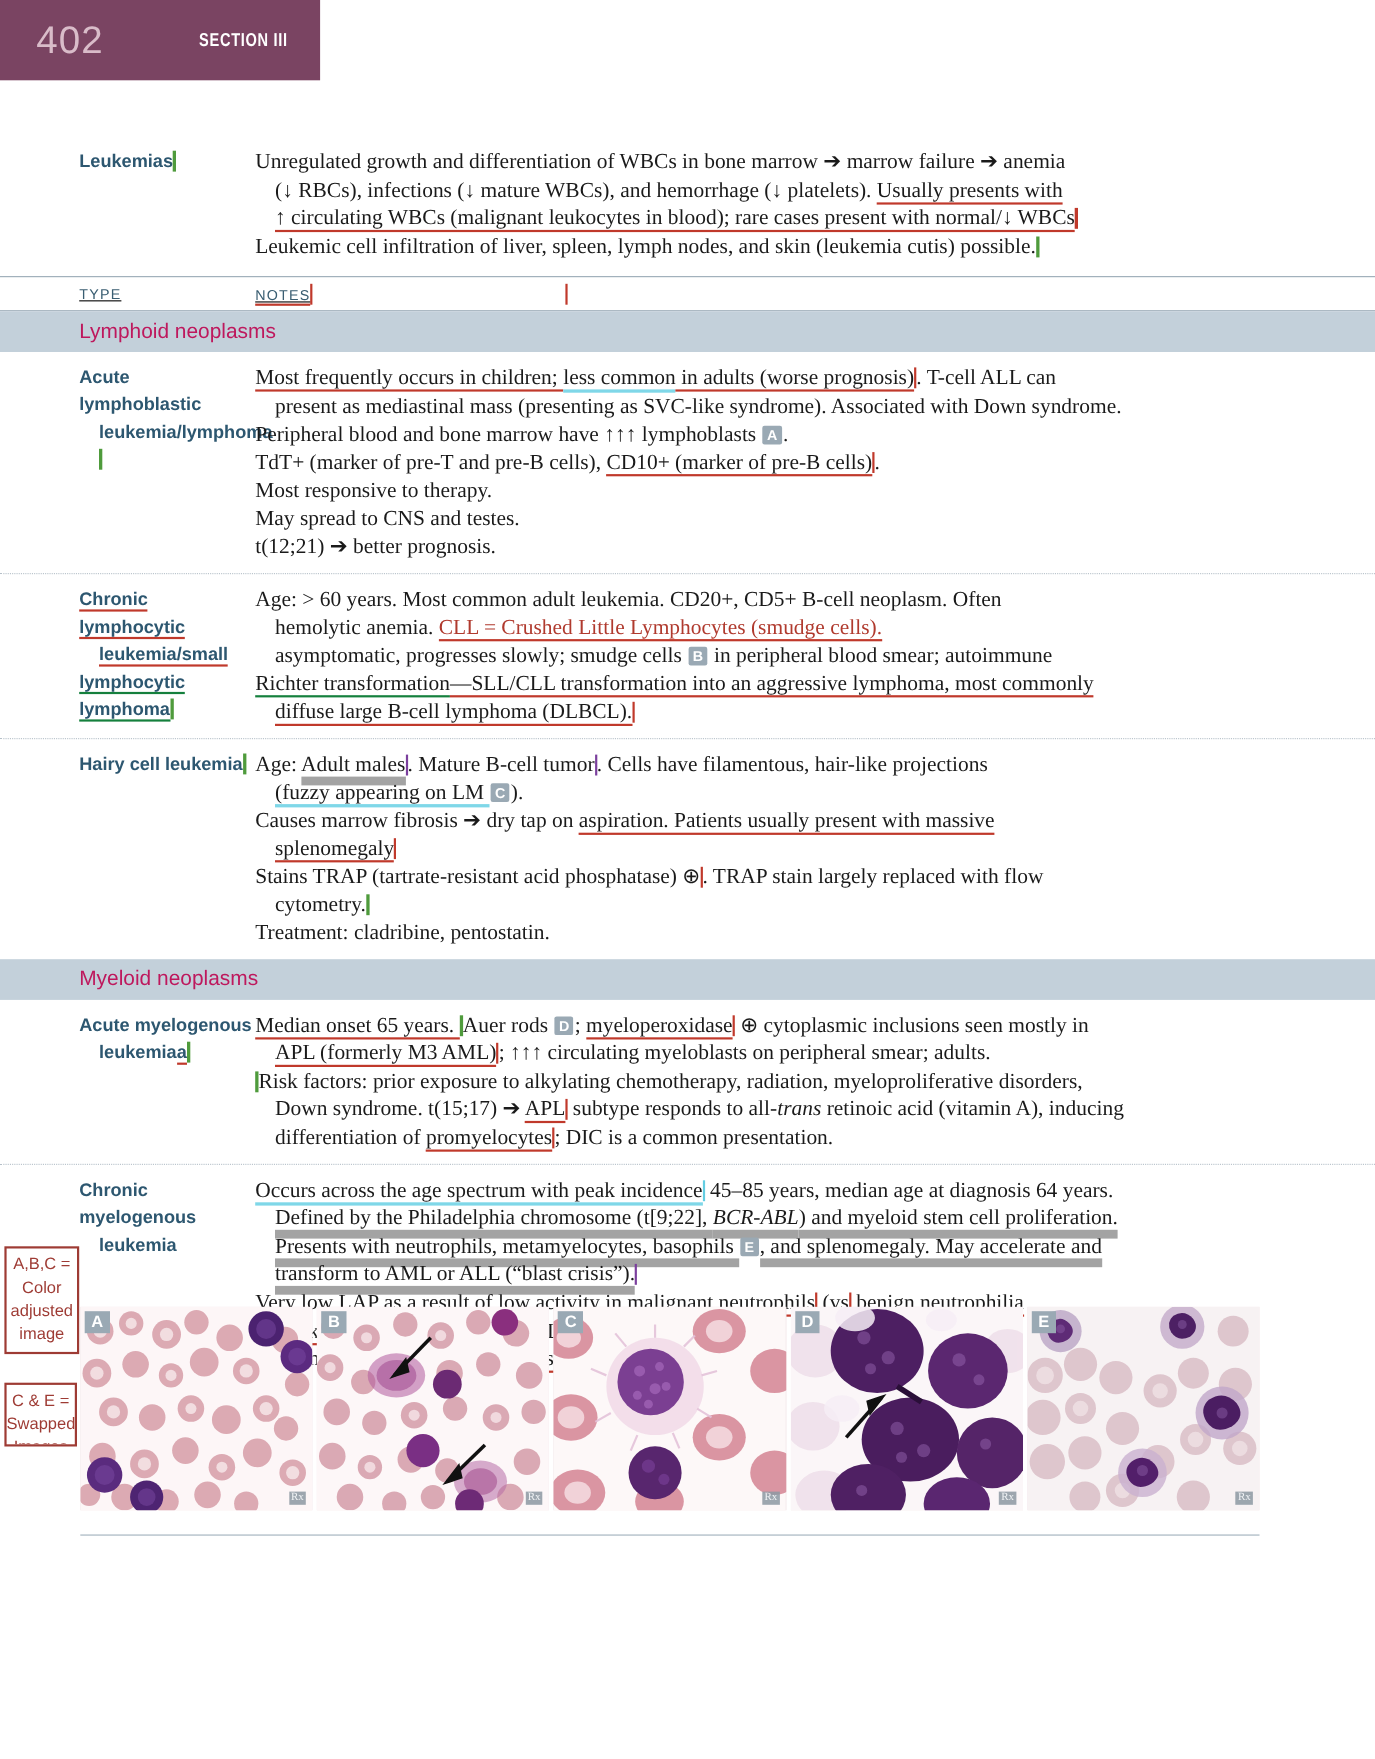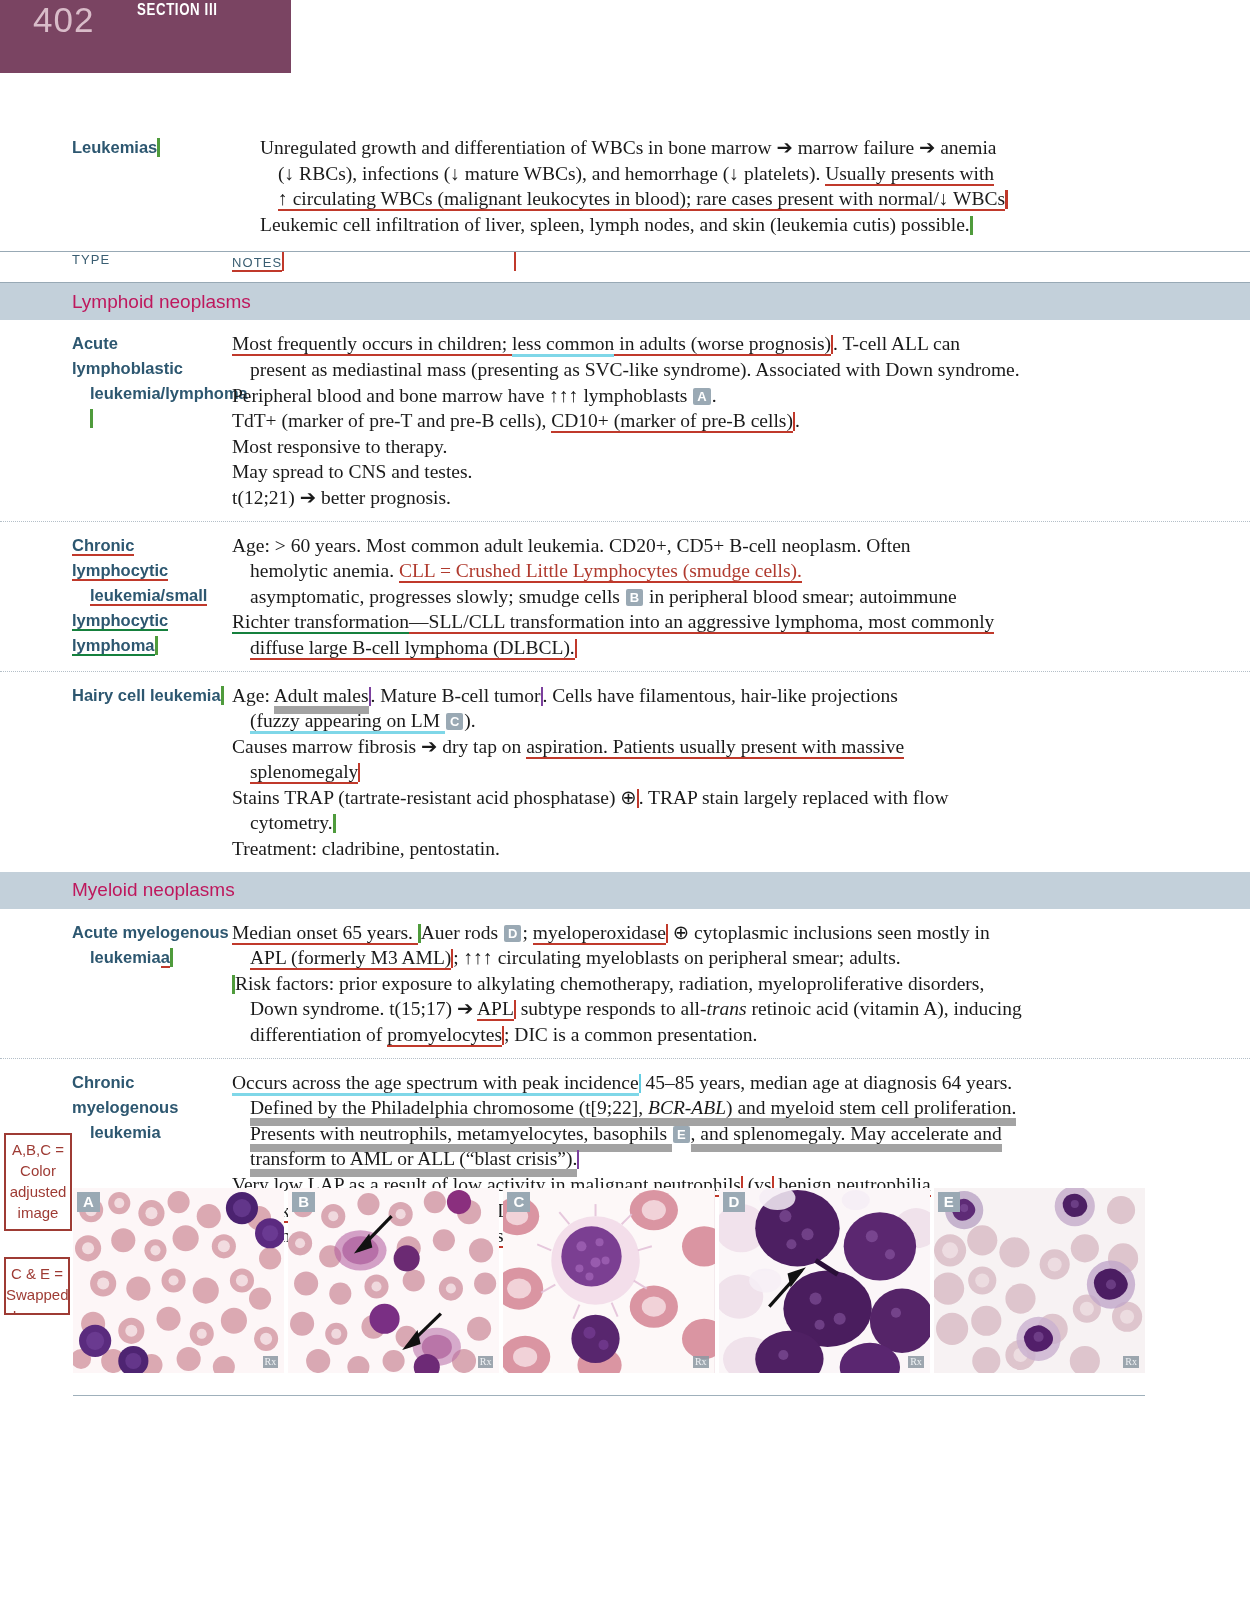--- a/index.html
+++ b/index.html
@@ -12,21 +12,21 @@
     overflow:hidden;
   }
 
   
   .header{
     position:absolute; left:0; top:0; width:1250px; height:73px;
     display:flex; align-items:stretch;
   }
   .hdr-page{
     width:291px; background:#7a4462; color:#e7cfd9;
-    display:flex; 
+    display:flex; align-items:center;gap:44px;
   }
   .hdr-pagenum{
     font-family:"Liberation Sans", sans-serif;
     font-size:35px; font-weight:300; color:#d9bcc9;
     margin-left:33px; letter-spacing:1px;
   }
   .hdr-section{
     font-family:"Liberation Sans", sans-serif;
     font-size:17px; font-weight:bold; color:#ffffff;
     letter-spacing:0.8px; margin-left:43px;
@@ -53,21 +53,21 @@
     font-size:18px; font-weight:normal; color:#eef3f6;
     letter-spacing:0.3px; margin-left:13px;
     transform:scaleX(0.8); transform-origin:left center;
     white-space:nowrap;
   }
   .hdr-arrow{ font-size:15px; margin-right:7px; position:relative; top:-1px;}
 
   
   .page{ position:absolute; left:0; top:73px; width:1250px; }
 
-  .row{ display:flex;gap:28px; }
+  .row{ display:flex; }
   .col-type{
     width:232px; padding-left:72px; box-sizing:border-box;
     font-family:"Liberation Sans", sans-serif;
     font-size:16.5px; font-weight:bold; color:#2d5770;
     line-height:25px;
   }
   .col-notes{
     width:880px; padding-left:0px; box-sizing:border-box;
     font-family:"Liberation Serif", serif;
     font-size:19.5px; color:#1a1a1a; line-height:25.6px;
@@ -75,21 +75,21 @@
   .indent{ padding-left:18px; display:block; }
 
   
   .intro{ padding-top:62px; }
 
   
   .th-row{
     margin-top:14px;
     border-top:1.5px solid #98a9b5;
     border-bottom:1.5px solid #98a9b5;
-    display:flex; align-items:flex-start; height:30px;
+    display:flex; align-items:center; height:30px;text-decoration:underline;
   }
   .th-type,.th-notes{
     font-family:"Liberation Sans", sans-serif;
     font-size:13px; color:#3a5e72; letter-spacing:1.1px;
   }
   .th-type{ width:232px; padding-left:72px; box-sizing:border-box;}
 
   
   .band{
     background:#c3d0da; height:37px; display:flex; align-items:center;

